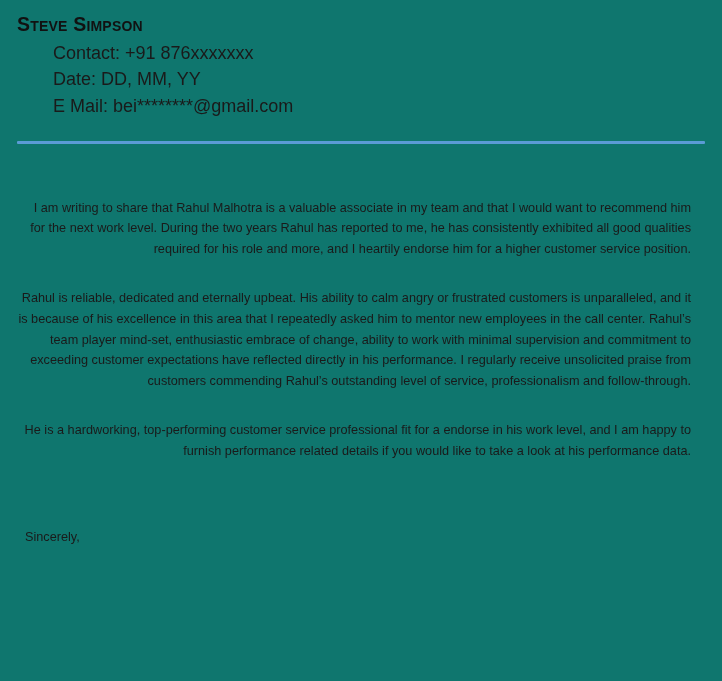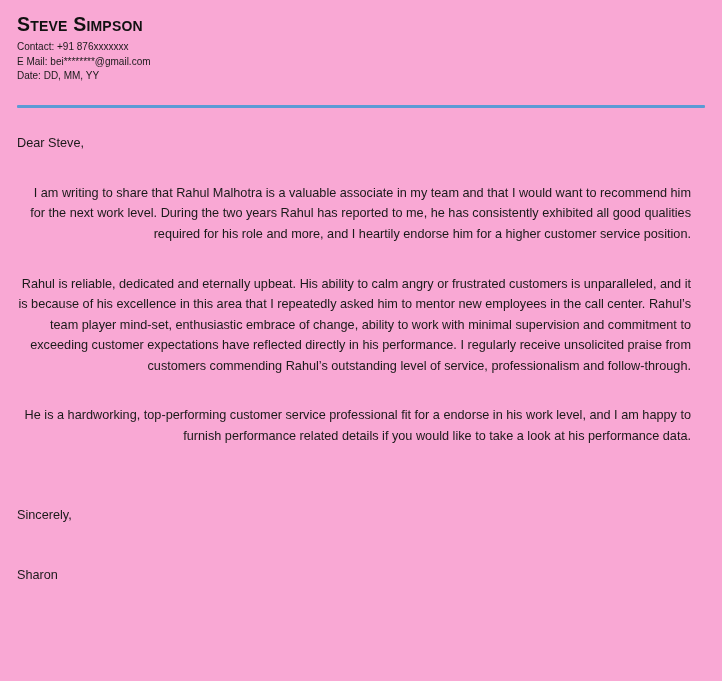--- a/index.html
+++ b/index.html
@@ -11,44 +11,45 @@
     width: 722px;
     height: 681px;
     font-family: "Liberation Sans", sans-serif;
     color: #1a1a1a;
     overflow: hidden;
   }
   .page {
     position: relative;
     width: 722px;
     height: 681px;
-    background: #f9a8d4;
+    background: #0f766e;
     box-sizing: border-box;
     padding: 0 17px;
   }
 
   
   .letterhead {
     padding-top: 14px;
   }
   .sender-name {
     font-size: 19.5px;
     font-weight: bold;
     letter-spacing: 0.2px;
     line-height: 1.12;
     margin: 0 0 4px 0;
     font-variant: small-caps;
     font-feature-settings: "smcp" 1;
     color: #111111;
     white-space: nowrap;
   }
   .contact-block {
-    font-size: 10px;
+    font-size: 18px;
     line-height: 1.48;
     color: #1a1a1a;
+    margin-left: 36px;
   }
   .contact-line {
     white-space: nowrap;
   }
 
   
   .divider-wrap {
     padding-top: 21px;
   }
   .divider {
@@ -68,53 +69,51 @@
   .salutation {
     margin: 0;
   }
   .para {
     margin: 0;
     padding-top: 29px;
     text-align: right;
     max-width: 674px;
   }
   .closing {
-    margin: 0;
+    margin: 8px;
     padding-top: 58px;
   }
   .signature {
     margin: 0;
     padding-top: 40px;
   }
 </style>
 </head>
 <body>
 
 <div class="page">
 
   <header class="letterhead">
     <h1 class="sender-name">Steve Simpson</h1>
     <div class="contact-block">
       <div class="contact-line">Contact: +91 876xxxxxxx</div>
+      <div class="contact-line">Date: DD, MM, YY</div>
       <div class="contact-line">E Mail: bei********@gmail.com</div>
-      <div class="contact-line">Date: DD, MM, YY</div>
     </div>
   </header>
 
   <div class="divider-wrap">
     <div class="divider"></div>
   </div>
 
   <main class="body-content">
-    <p class="salutation">Dear Steve,</p>
 
     <p class="para">I am writing to share that Rahul Malhotra is a valuable associate in my team and that I would want to recommend him for the next work level. During the two years Rahul has reported to me, he has consistently exhibited all good qualities required for his role and more, and I heartily endorse him for a higher customer service position.</p>
 
     <p class="para">Rahul is reliable, dedicated and eternally upbeat. His ability to calm angry or frustrated customers is unparalleled, and it is because of his excellence in this area that I repeatedly asked him to mentor new employees in the call center. Rahul’s team player mind-set, enthusiastic embrace of change, ability to work with minimal supervision and commitment to exceeding customer expectations have reflected directly in his performance. I regularly receive unsolicited praise from customers commending Rahul’s outstanding level of service, professionalism and follow-through.</p>
 
     <p class="para">He is a hardworking, top-performing customer service professional fit for a endorse in his work level, and I am happy to furnish performance related details if you would like to take a look at his performance data.</p>
 
     <p class="closing">Sincerely,</p>
 
-    <p class="signature">Sharon</p>
   </main>
 
 </div>
 
 </body></html>

